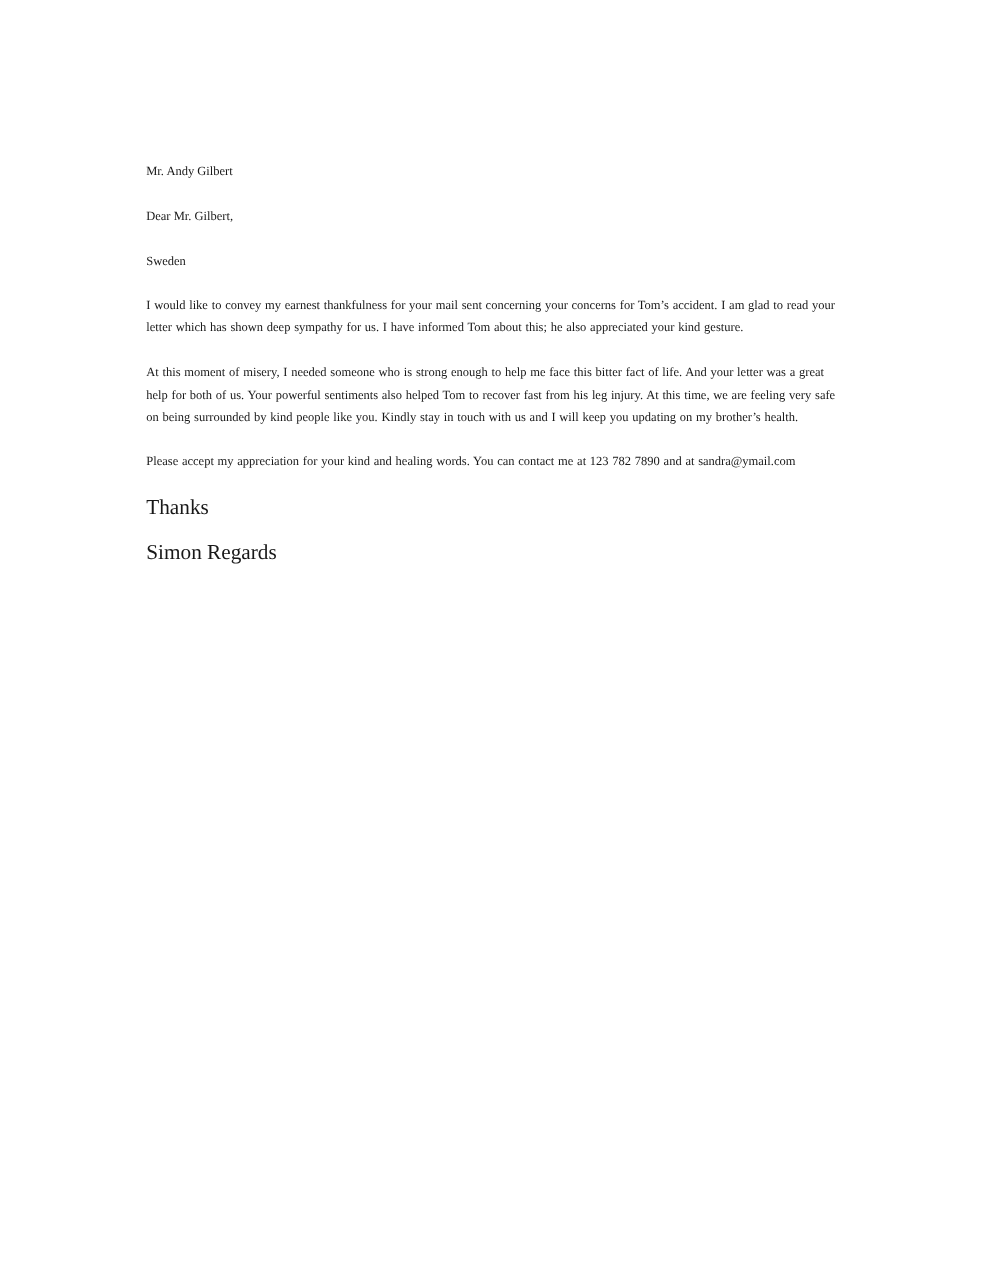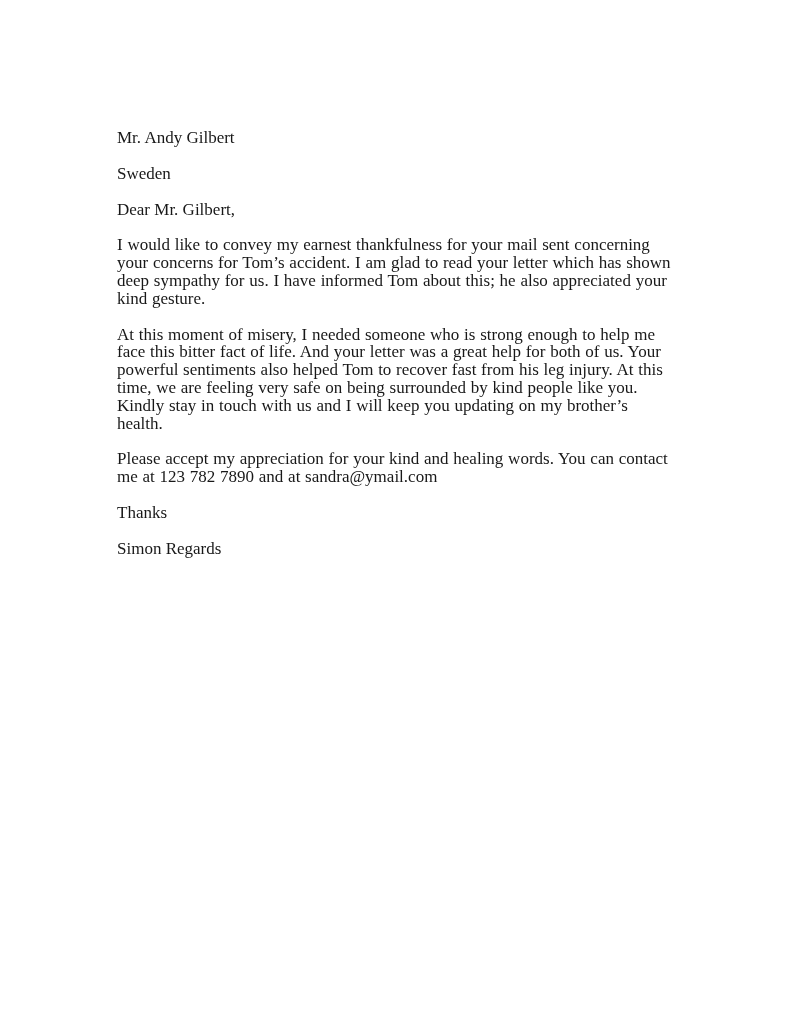--- a/index.html
+++ b/index.html
@@ -22,44 +22,44 @@
     box-sizing: border-box;
   }
   .letter {
     position: absolute;
     left: 117px;
     top: 129px;
     width: 556px;
   }
   .line,
   .para {
-    font-size: 17px;
+    font-size: 10px;
     line-height: 17.8px;
     margin: 0 0 18px 0;
     text-align: left;
   }
   .para {
     word-spacing: 0.5px;
   }
   .closing-line {
     font-size: 17px;
     line-height: 17.8px;
     margin: 0 0 18px 0;
   }
 </style>
 </head>
 <body>
 
 <div class="page">
   <div class="letter">
 
     <p class="line">Mr. Andy Gilbert</p>
+    <p class="line">Dear Mr. Gilbert,</p>
+
     <p class="line">Sweden</p>
-
-    <p class="line">Dear Mr. Gilbert,</p>
 
     <p class="para">I would like to convey my earnest thankfulness for your mail sent concerning your concerns for Tom’s accident. I am glad to read your letter which has shown deep sympathy for us. I have informed Tom about this; he also appreciated your kind gesture.</p>
     <p class="para">At this moment of misery, I needed someone who is strong enough to help me face this bitter fact of life. And your letter was a great help for both of us. Your powerful sentiments also helped Tom to recover fast from his leg injury. At this time, we are feeling very safe on being surrounded by kind people like you. Kindly stay in touch with us and I will keep you updating on my brother’s health.</p>
     <p class="para">Please accept my appreciation for your kind and healing words. You can contact me at 123 782 7890 and at sandra@ymail.com</p>
 
     <p class="closing-line">Thanks</p>
     <p class="closing-line">Simon Regards</p>
 
   </div>
 </div>

